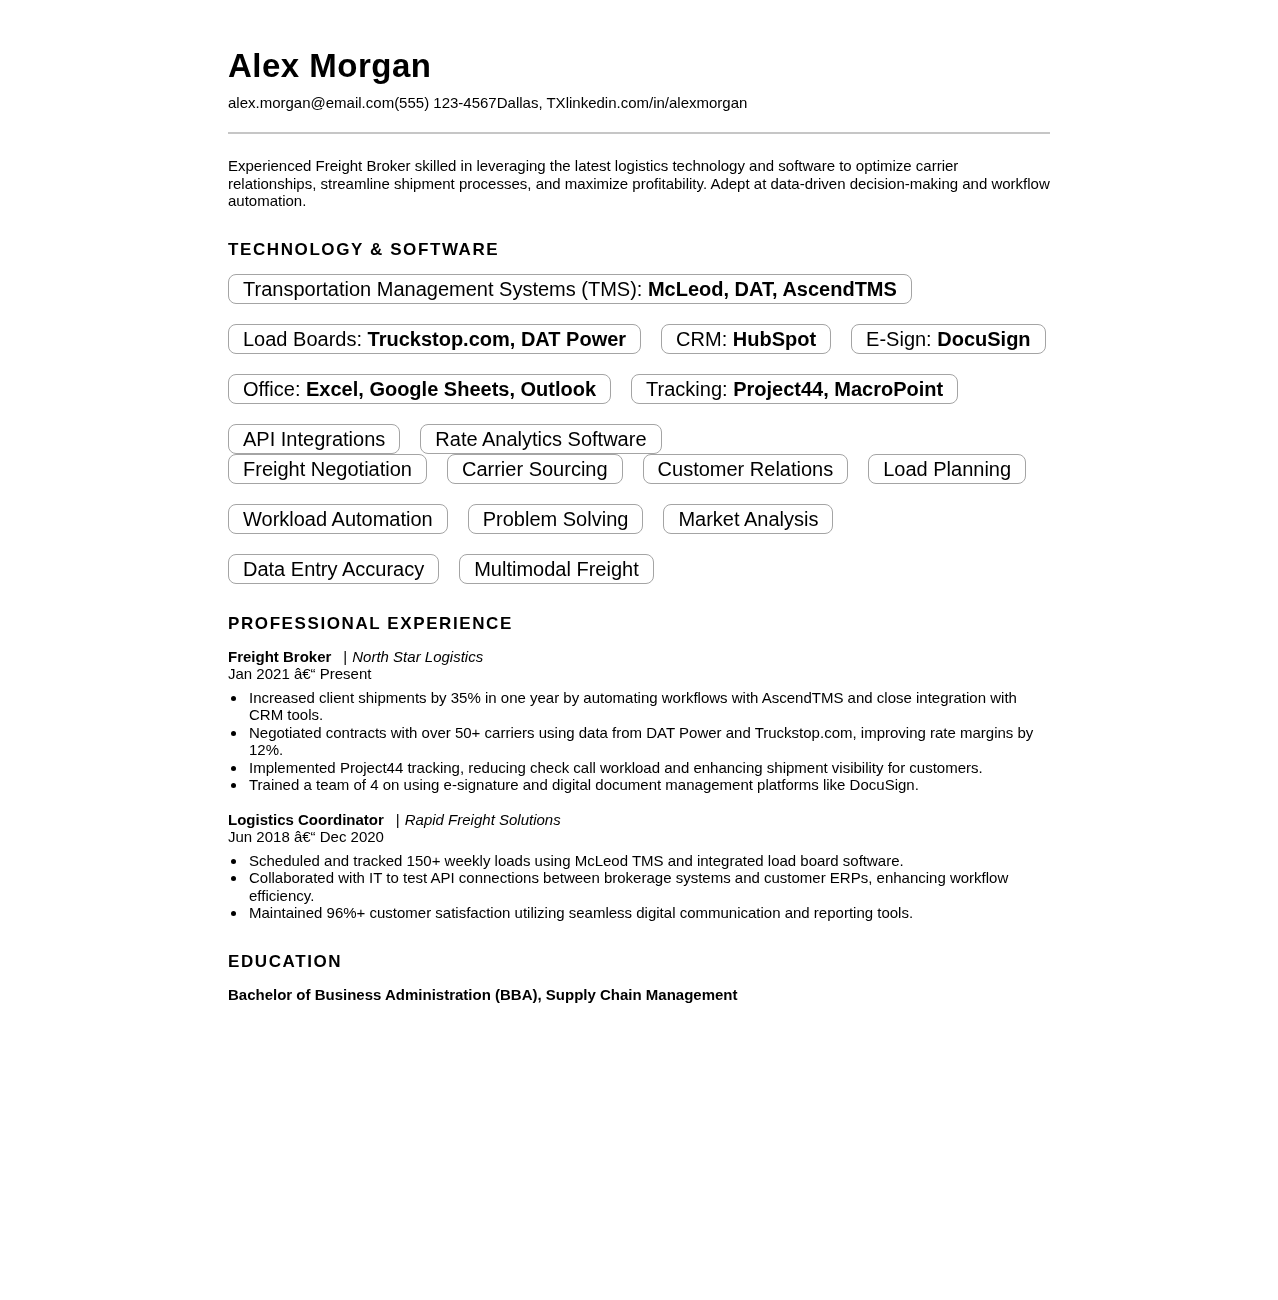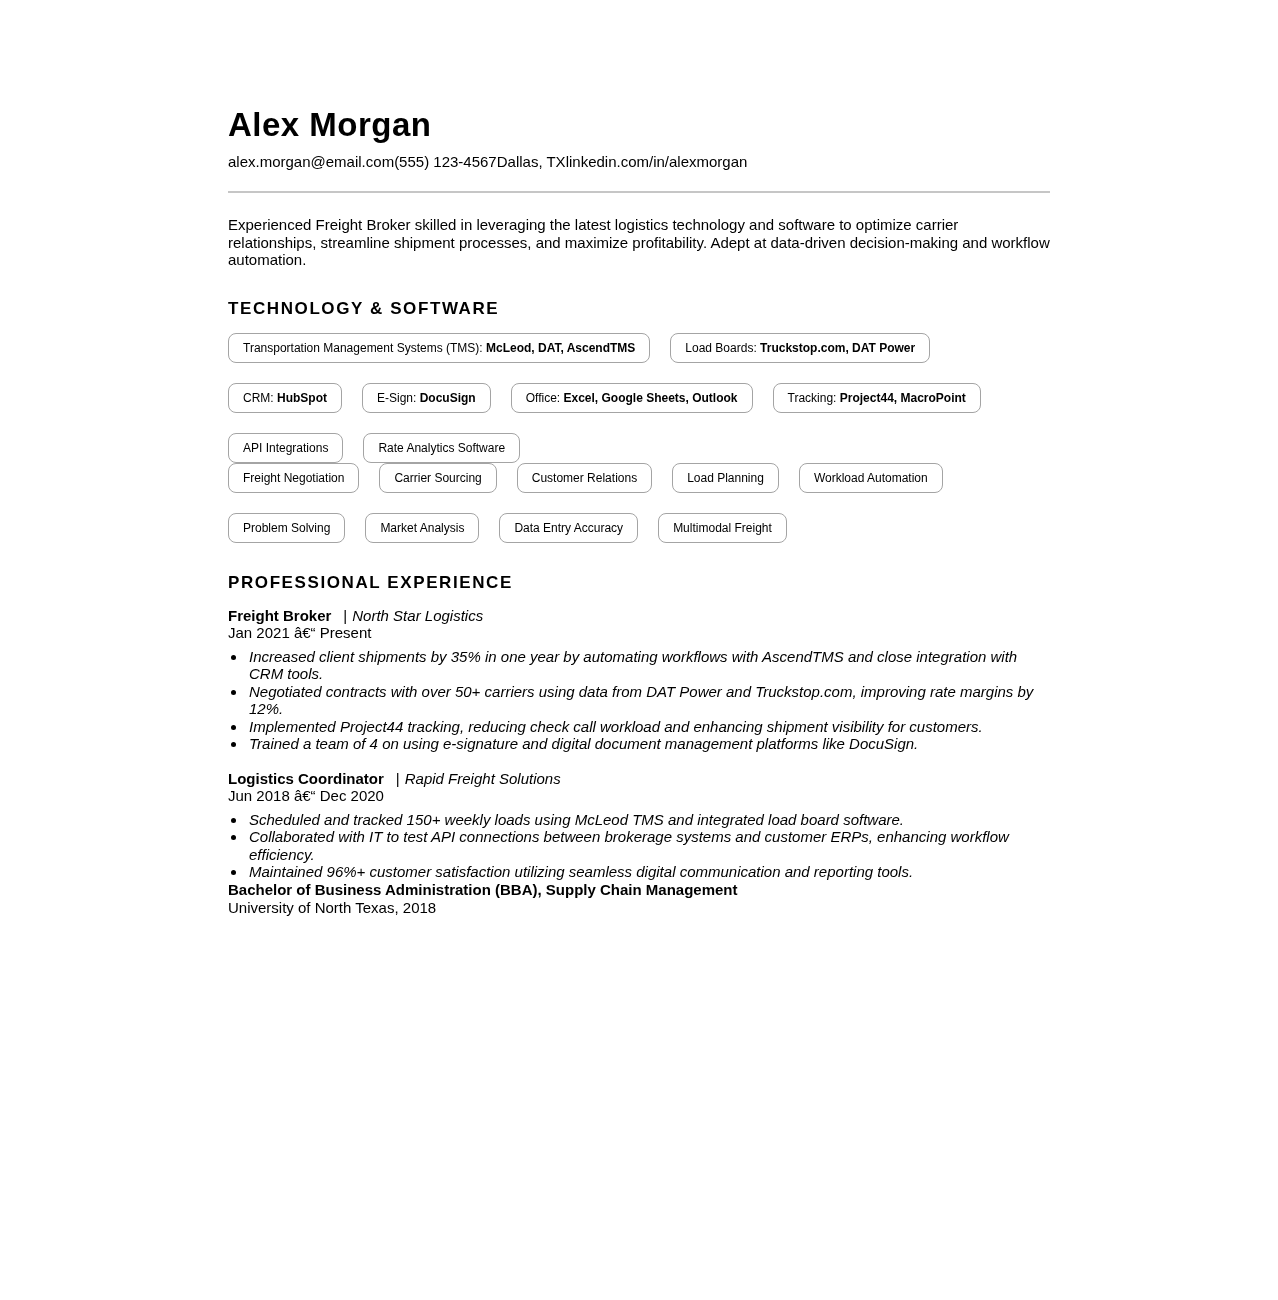--- a/index.html
+++ b/index.html
@@ -7,21 +7,21 @@
     margin: 0;
     padding: 0;
     background: #ffffff;
     color: #000000;
     font-family: "Liberation Sans", "DejaVu Sans", sans-serif;
   }
   body { width: 1278px; min-height: 1300px; }
   .page {
     width: 822px;
     margin: 0 auto;
-    padding-top: 106px;
+    padding-top: 47px;
     padding-bottom: 140px;
     font-size: 15px;
   }
   h1.name {
     font-size: 33px;
     font-weight: bold;
     margin: 0 0 9px 0;
     letter-spacing: 0.5px;
   }
   .contact-row {
@@ -49,21 +49,21 @@
     flex-wrap: wrap;
     gap: 20px;
   }
   .badge {
     display: inline-block;
     border: 1px solid #a4a4a4;
     border-radius: 8px;
     padding: 5px 14px;
     line-height: 18px;
     white-space: nowrap;
-    font-size: 12px;
+    font-size: 20px;
   }
   .badge b { font-weight: bold; }
   .job { margin: 0; }
   .job + .job { margin-top: 17px; }
   .job-header {
     display: flex;
     justify-content: space-between;
     align-items: baseline;
     flex-direction: column;
   }
@@ -71,21 +71,20 @@
   .job-sep { margin: 0 5px 0 12px; }
   .job-company { font-style: italic; }
   .job-date { white-space: nowrap; }
   ul.bullets {
     margin: 7px 0 0 0;
     padding-left: 19px;
   }
   ul.bullets li {
     line-height: 17.5px;
     padding-left: 2px;
-    font-style: italic;
   }
   .edu-degree { font-weight: bold; line-height: 18.5px; }
   .edu-school { line-height: 18.5px; }
 </style>
 </head>
 <body>
 
 <div class="page">
 
   <h1 class="name">Alex Morgan</h1>
@@ -177,18 +176,18 @@
     <ul class="bullets">
 
         <li>Scheduled and tracked 150+ weekly loads using McLeod TMS and integrated load board software.</li>
 
         <li>Collaborated with IT to test API connections between brokerage systems and customer ERPs, enhancing workflow efficiency.</li>
 
         <li>Maintained 96%+ customer satisfaction utilizing seamless digital communication and reporting tools.</li>
       </ul>
   </div>
 
+  <h2 class="section-title">EDUCATION</h2>
   <div class="edu">
     <div class="edu-degree">Bachelor of Business Administration (BBA), Supply Chain Management</div>
-    <div class="edu-school">University of North Texas, 2018</div>
   </div>
 
 </div>
 
 </body></html>

